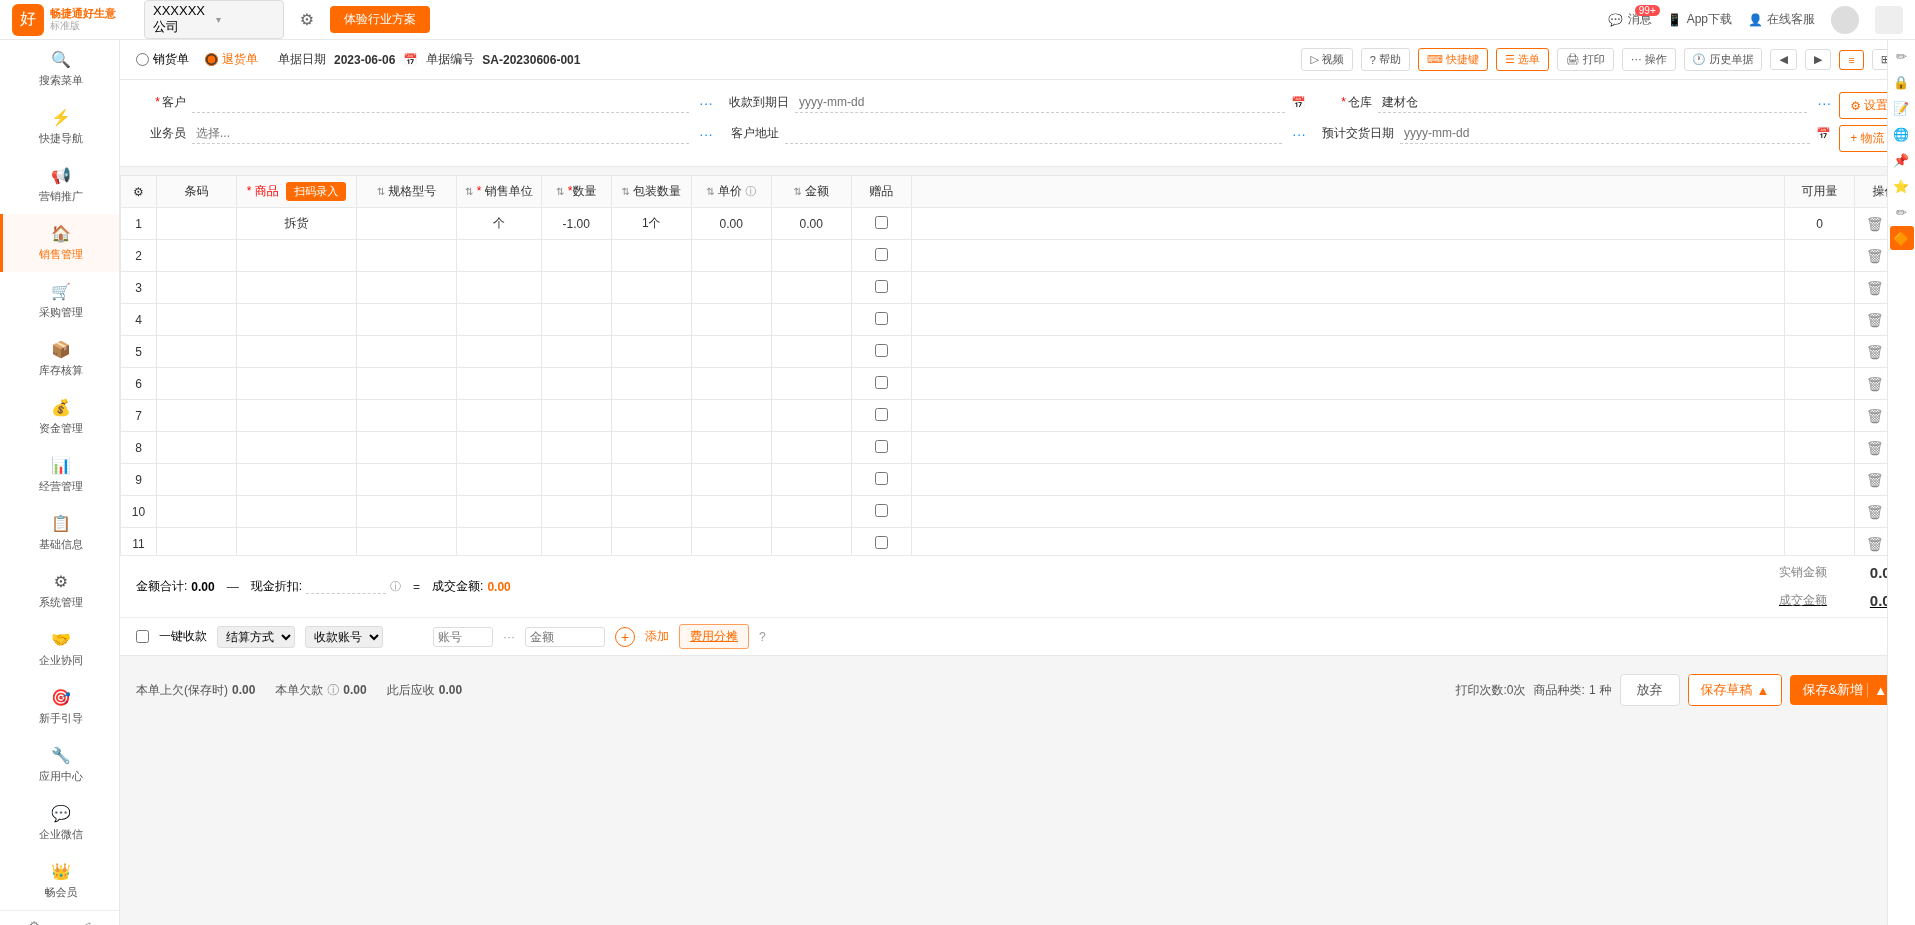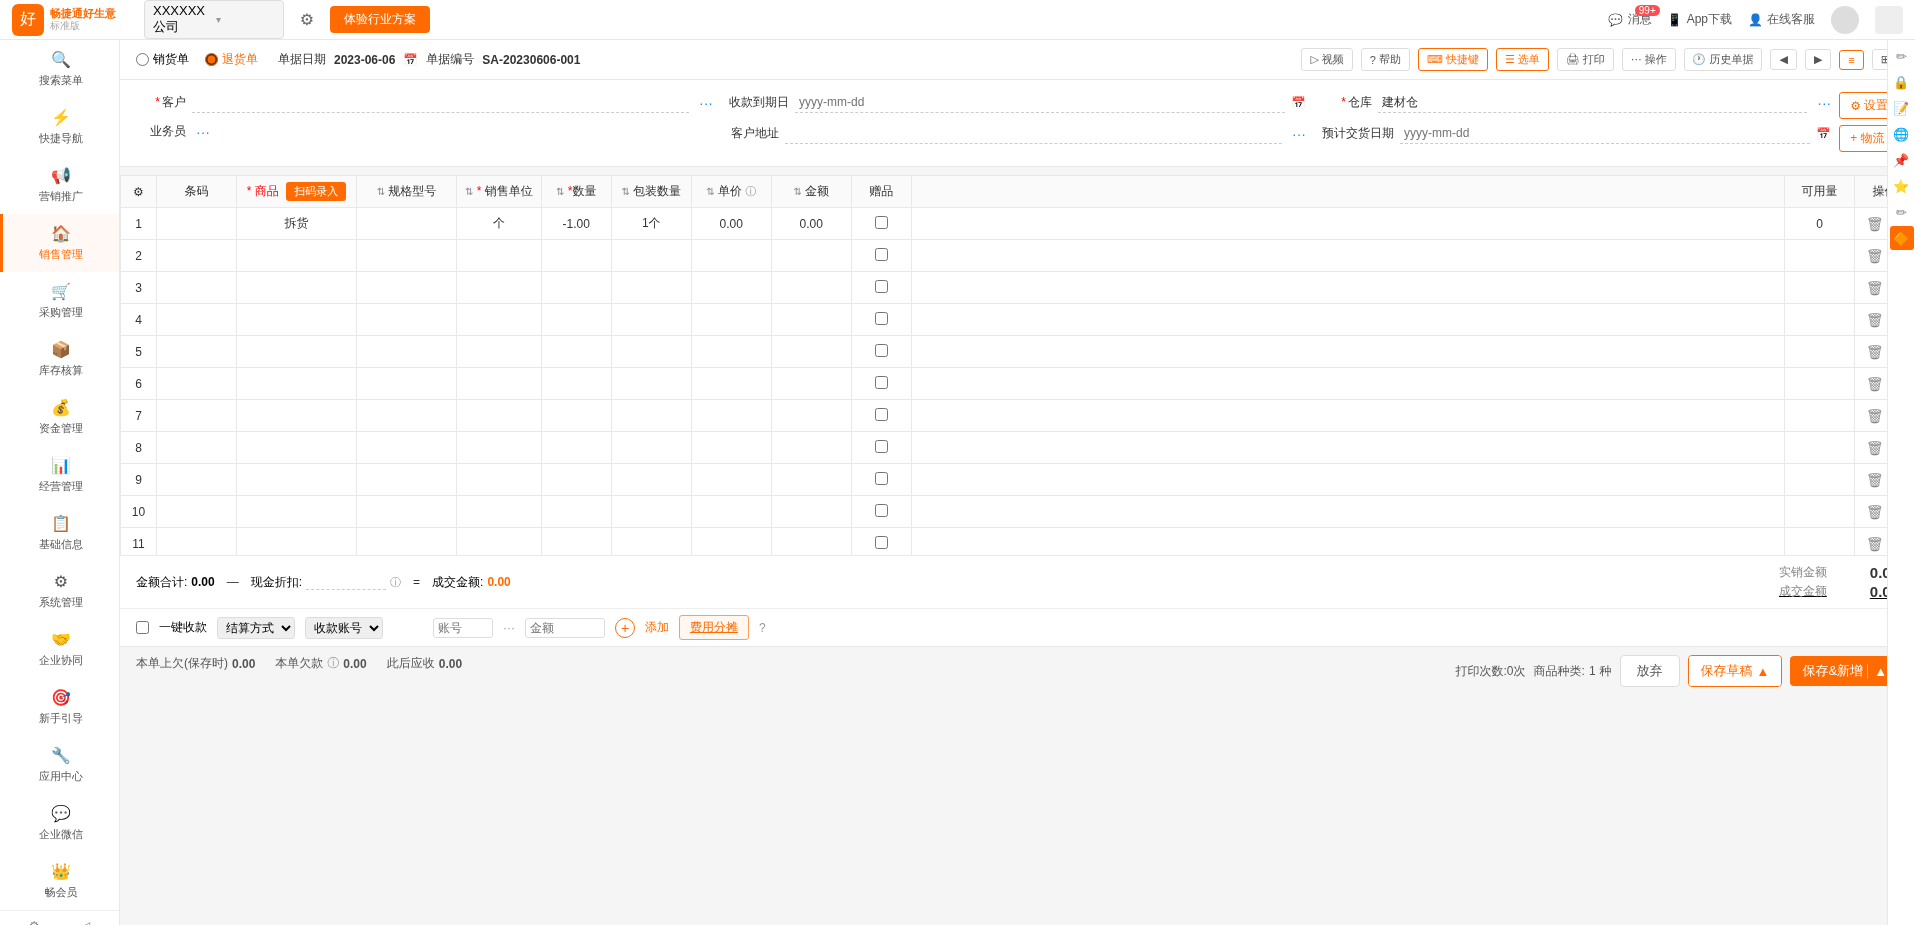--- a/index.html
+++ b/index.html
@@ -347,23 +347,23 @@
       border-radius: 50%;
       width: 20px; height: 20px;
       display: flex; align-items: center; justify-content: center;
       cursor: pointer;
       font-size: 14px;
     }
 
     
     .footer-stats {
       background: #f5f5f5;
-      padding: 8px 16px;
-      display: flex;
-      align-items: flex-start;
+      padding: 18px 16px;
+      display: flex;
+      align-items: center;
       gap: 20px;
       border-top: 1px solid #e8e8e8;
       font-size: 12px;
       color: #555;
     }
     .footer-stat-item { display: flex; align-items: center; gap: 4px; }
     .footer-actions {
       margin-left: auto;
       display: flex;
       align-items: center;
@@ -619,20 +619,21 @@
             <div class="form-row">
               <div class="form-field">
                 <span class="field-label field-required">客户</span>
                 <input class="field-input" style="flex: 1 1 0%;">
                 <span class="field-dots">···</span>
               </div>
             </div>
             <div class="form-row">
               <div class="form-field">
                 <span class="field-label">业务员</span>
+                <input class="field-input" placeholder="选择..." style="flex: 1 1 0%;">
                 <span class="field-dots">···</span>
               </div>
             </div>
           </div>
 
           <div style="flex:1;">
             <div class="form-row">
               <div class="form-field">
                 <span class="field-label">收款到期日</span>
                 <input class="field-input" placeholder="yyyy-mm-dd" style="flex: 1 1 0%;">
@@ -932,21 +933,21 @@
             <input style="width: 80px; border-top: none; border-right: none; border-left: none; border-image: initial; border-bottom: 1px dashed rgb(204, 204, 204); outline: none; font-size: 12px;">
             <span class="info-icon">ⓘ</span>
           </div>
           <span class="equals-sign">=</span>
           <div class="summary-item">
             <span>成交金额:</span>
             <span style="font-weight:bold;color:#ff6b00;">0.00</span>
           </div>
 
           <div style="margin-left:auto;text-align:right;font-size:12px;">
-            <div style="display:flex;align-items:center;gap:12px;justify-content:flex-end;margin-bottom:2px;">
+            <div style="display:flex;align-items:center;gap:12px;justify-content:flex-end;margin-bottom:11px;">
               <span style="color:#888;">实销金额</span>
               <span style="font-size:15px;font-weight:bold;color:#333;min-width:60px;text-align:right;">0.00</span>
             </div>
             <div style="display:flex;align-items:center;gap:12px;justify-content:flex-end;text-decoration:underline;">
               <span style="color:#888;">成交金额</span>
               <span style="font-size:15px;font-weight:bold;color:#333;min-width:60px;text-align:right;">0.00</span>
             </div>
           </div>
         </div>
 

